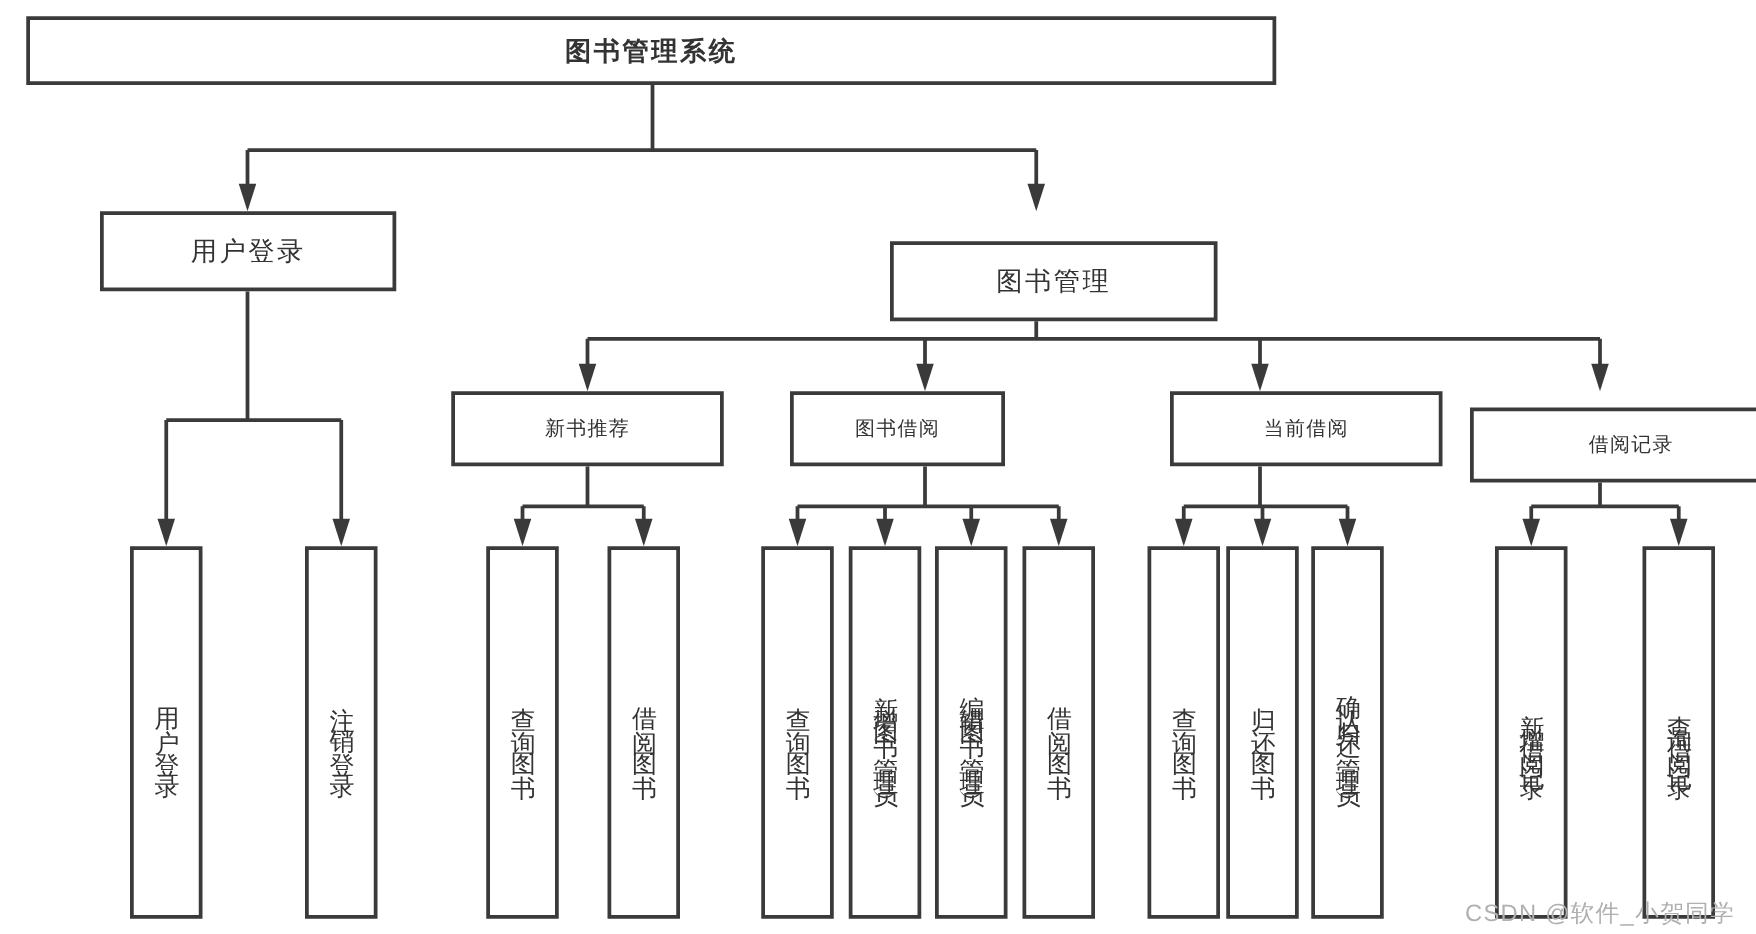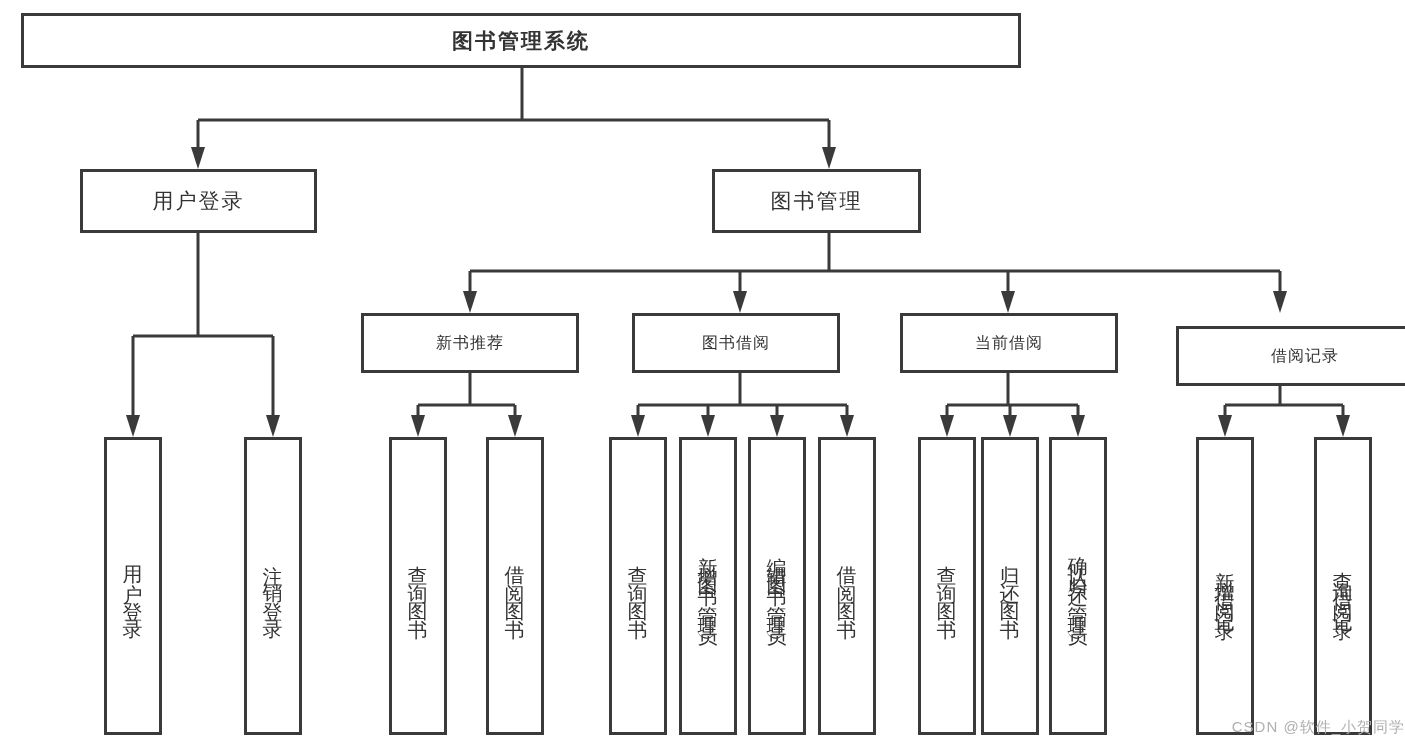--- a/index.html
+++ b/index.html
@@ -53,22 +53,22 @@
     writing-mode: vertical-rl;
     text-orientation: mixed;
     font-size: 20px;
     line-height: 1;
   }
   .sp-wide { letter-spacing: 18px; }
   .sp-norm { letter-spacing: 10px; }
   .watermark {
     position: absolute;
     top: 718px;
-    right: 0;
-    font-size: 15px;
+    right: 17px;
+    font-size: 19px;
     letter-spacing: 1px;
     color: var(--watermark);
     white-space: nowrap;
   }
 </style>
 </head>
 <body>
 
 <div class="canvas">
 
@@ -104,25 +104,25 @@
     <polygon points="1071,415 1085,415 1078,437"></polygon>
 
     <path d="M1280 373 L1280 405 M1225 405 L1343 405 M1225 405 L1225 417 M1343 405 L1343 417"></path>
     <polygon points="1218,415 1232,415 1225,437"></polygon>
     <polygon points="1336,415 1350,415 1343,437"></polygon>
   </svg>
 
   <div class="box root-box h-box">图书管理系统</div>
 
   <div class="box l2-box h-box" style="left:80px; width:237px;">用户登录</div>
-  <div class="box l2-box h-box" style="left:712px; width:209px;">图书管理</div>
+  <div class="box l2-box h-box" style="left:712px; width:262px;margin-top:24px;">图书管理</div>
 
   <div class="box l3-box" style="left:361px; width:218px;">新书推荐</div>
-  <div class="box l3-box" style="left:632px; width:208px;">图书借阅</div>
-  <div class="box l3-box" style="left:900px; width:218px;">当前借阅</div>
+  <div class="box l3-box" style="left:632px; width:172px;">图书借阅</div>
+  <div class="box l3-box" style="left:936px; width:218px;">当前借阅</div>
   <div class="box l3-box" style="left:1176px; width:258px;margin-top:13px;">借阅记录</div>
 
   <div class="box leaf sp-wide" style="left:104px;">用户登录</div>
   <div class="box leaf sp-wide" style="left:244px;">注销登录</div>
 
   <div class="box leaf sp-wide" style="left:389px;">查询图书</div>
   <div class="box leaf sp-wide" style="left:486px;">借阅图书</div>
 
   <div class="box leaf sp-wide" style="left:609px;">查询图书</div>
   <div class="box leaf sp-norm" style="left:679px;">新增图书（管理员）</div>

